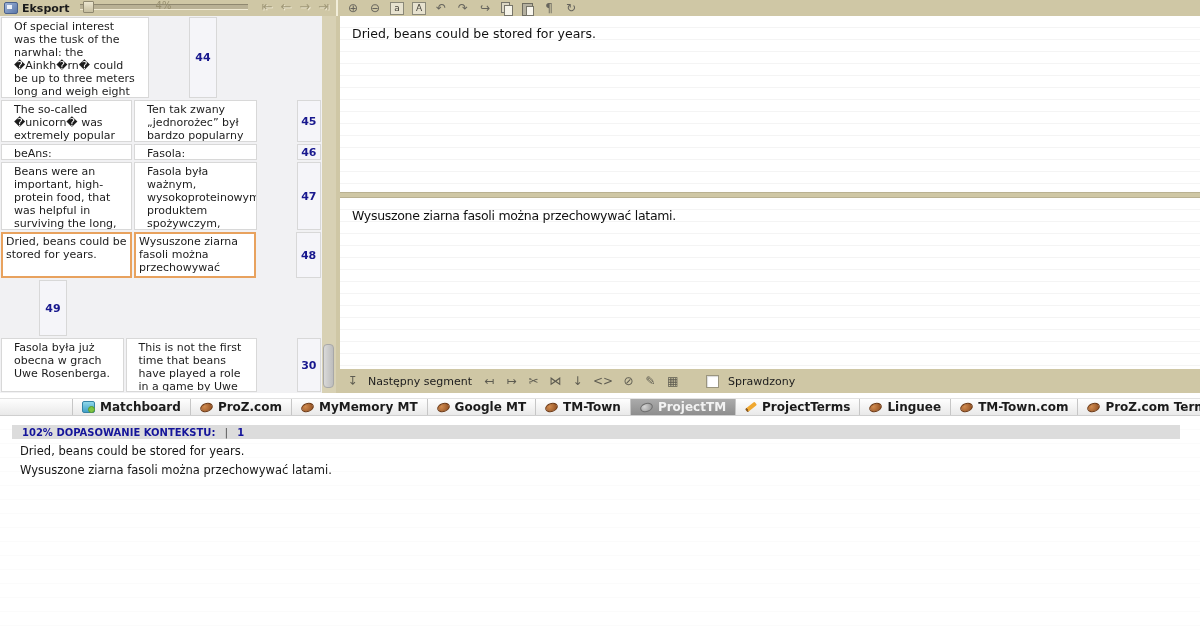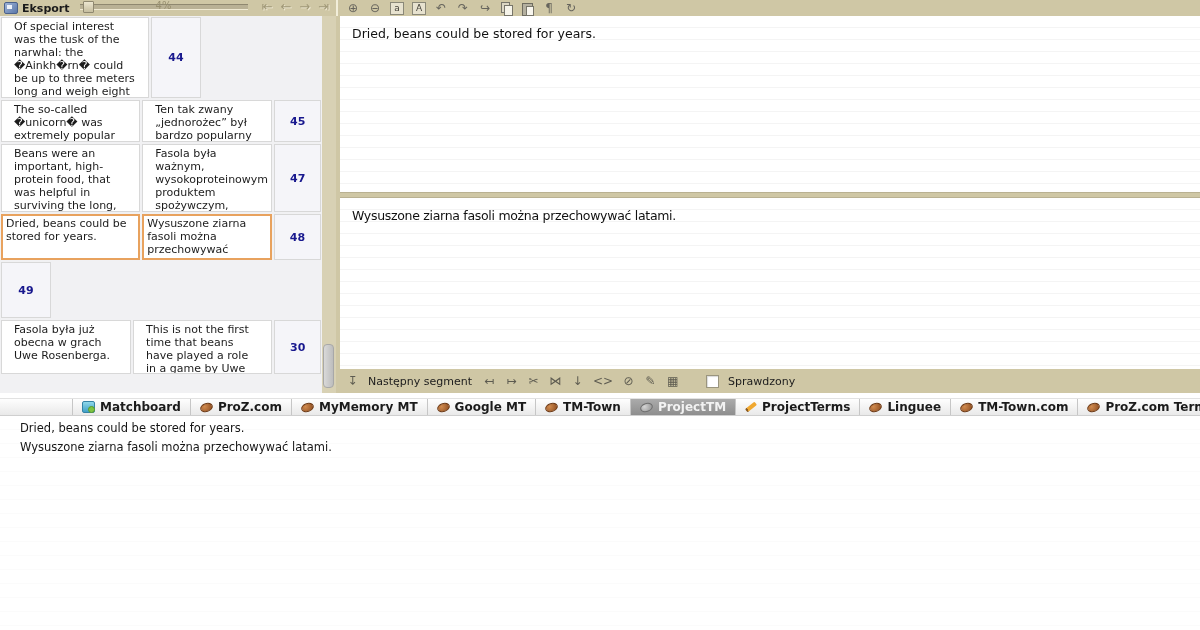--- a/index.html
+++ b/index.html
@@ -30,21 +30,21 @@
   .icon-paste::before{content:"";position:absolute;left:1px;top:1px;width:9px;height:11px;border:1px solid #6e6c60;background:#b4b0a0;}
   .icon-paste::after{content:"";position:absolute;left:5px;top:4px;width:6px;height:8px;border:1px solid #77756a;background:#f8f6ee;}
 
   
   .left-panel{position:absolute;top:16px;left:0;width:336px;height:377px;background:#f1f1f3;}
   .seg-table{position:absolute;left:1px;top:1px;right:15px;bottom:0;overflow:hidden;}
   .seg-row{display:flex;margin-bottom:2px;}
   .seg-cell{box-sizing:border-box;border:1px solid #d8d8d8;background:#ffffff;font-size:11px;line-height:13px;color:#1c1c1c;padding:2px 12px;overflow:hidden;cursor:default;}
   .seg-src{width:148px;margin-right:2px;}
   .seg-tgt{width:138px;margin-right:2px;}
-  .seg-num{box-sizing:border-box;width:50px;border:1px solid #d8d8d8;background:#f5f5f9;color:#18188e;font-size:11px;font-weight:bold;display:flex;align-items:center;justify-content:center;cursor:default;}
+  .seg-num{box-sizing:border-box;width:28px;border:1px solid #d8d8d8;background:#f5f5f9;color:#18188e;font-size:11px;font-weight:bold;display:flex;align-items:center;justify-content:center;cursor:default;margin-left:38px;}
   .seg-row.active .seg-cell{border:2px solid #e8a25e;padding:1px 3px;}
   .scroll-track{position:absolute;top:0;right:0;width:14px;bottom:0;background:#d8d1b4;}
   .scroll-thumb{position:absolute;right:2px;width:9px;top:328px;height:42px;background:linear-gradient(90deg,#d9d9d9,#bdbdbd);border:1px solid #a8a8a8;border-radius:4px;}
 
   
   .editor{position:absolute;top:16px;left:336px;width:864px;height:377px;border-left:4px solid #cfc7a5;box-sizing:border-box;}
   .pane{background:repeating-linear-gradient(to bottom,#ffffff 0 11px,#f4f4f4 11px 12px);font-size:12.5px;color:#111;box-sizing:border-box;padding:10px 12px;overflow:hidden;}
   .source-pane{height:176px;}
   .splitter{height:6px;background:#cfc7a5;border-top:1px solid #b9b192;border-bottom:1px solid #b9b192;box-sizing:border-box;}
   .target-pane{height:171px;letter-spacing:-0.3px;}
@@ -114,20 +114,25 @@
       <div class="seg-cell seg-src">Of special interest was the tusk of the narwhal: the �Ainkh�rn� could be up to three meters long and weigh eight to ten kilograms.</div>
       <div class="seg-num">44</div>
     </div>
 
     <div class="seg-row" style="height:42px">
       <div class="seg-cell seg-src">The so-called �unicorn� was extremely popular in Europe.</div>
       <div class="seg-cell seg-tgt">Ten tak zwany „jednorożec” był bardzo popularny w Europie.</div>
       <div class="seg-num">45</div>
     </div>
 
+    <div class="seg-row" style="height:16px">
+      <div class="seg-cell seg-src">beAns:</div>
+      <div class="seg-cell seg-tgt">Fasola:</div>
+      <div class="seg-num">46</div>
+    </div>
 
     <div class="seg-row" style="height:68px">
       <div class="seg-cell seg-src">Beans were an important, high-protein food, that was helpful in surviving the long, dark winter.</div>
       <div class="seg-cell seg-tgt">Fasola była ważnym, wysokoproteinowym produktem spożywczym, pomagającym przetrwać długie i ciemne zimy.</div>
       <div class="seg-num">47</div>
     </div>
 
     <div class="seg-row active" style="height:46px">
       <div class="seg-cell seg-src">Dried, beans could be stored for years.</div>
       <div class="seg-cell seg-tgt">Wysuszone ziarna fasoli można przechowywać latami.</div>
@@ -217,15 +222,20 @@
     <span>ProZ.com Term Search</span>
   </div>
   <div class="tab">
     
     
   </div>
 
 </div>
 
 <div class="match-panel">
+  <div class="match-header">
+    <span>102% DOPASOWANIE KONTEKSTU:</span>
+    <span class="match-sep">|</span>
+    <span class="match-count">1</span>
+  </div>
   <div class="match-line">Dried, beans could be stored for years.</div>
   <div class="match-line">Wysuszone ziarna fasoli można przechowywać latami.</div>
 </div>
 
 </body></html>

